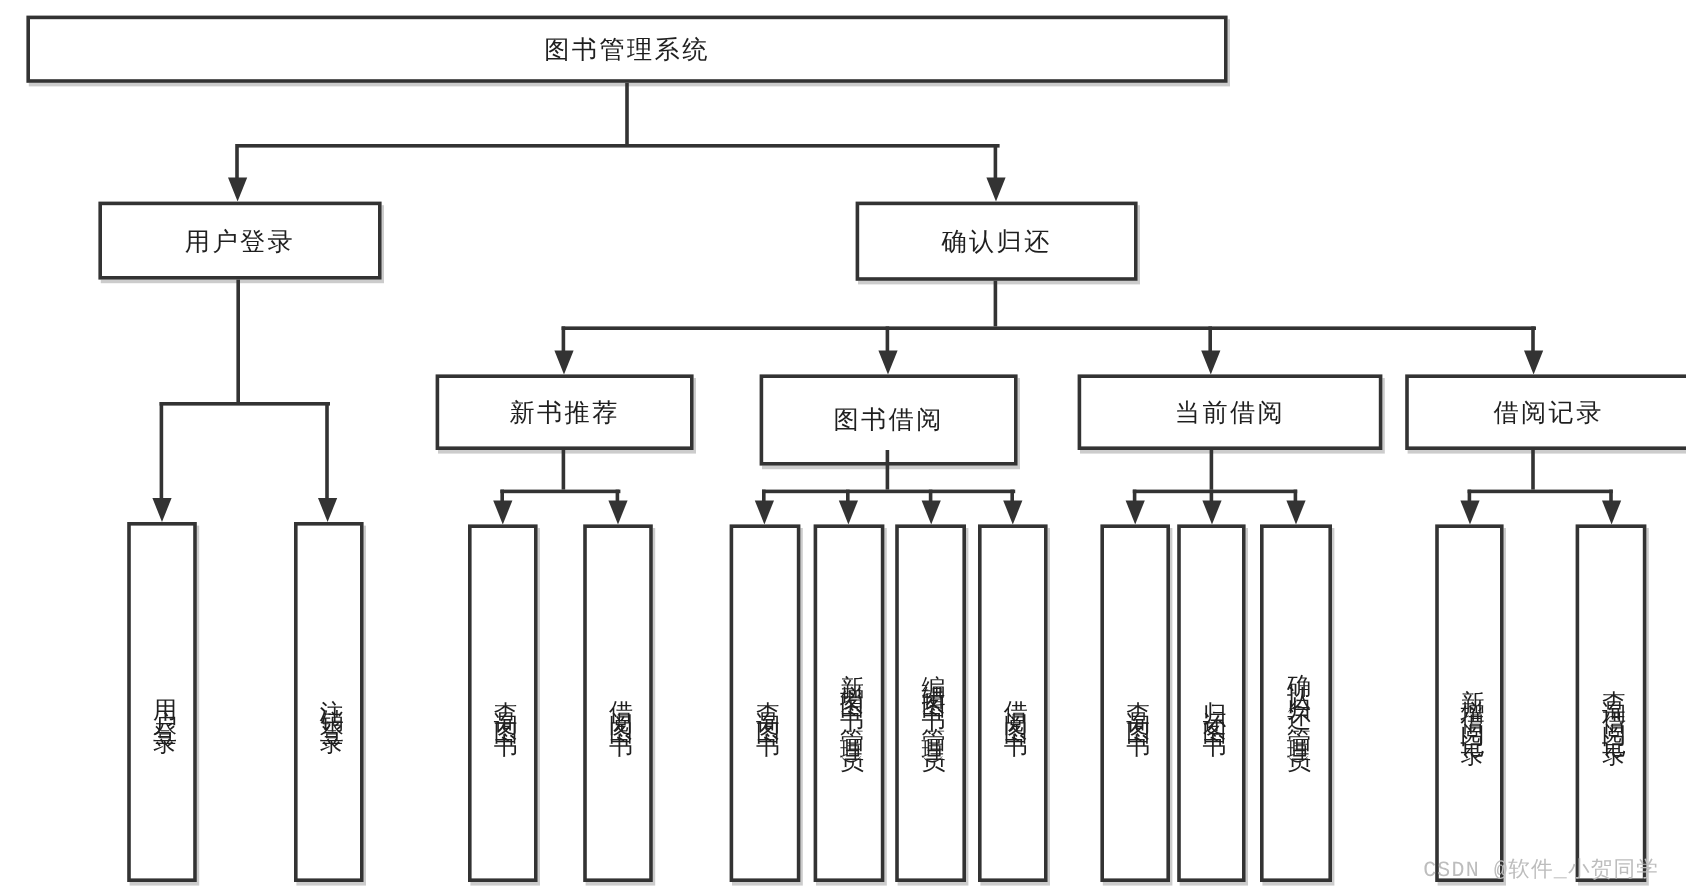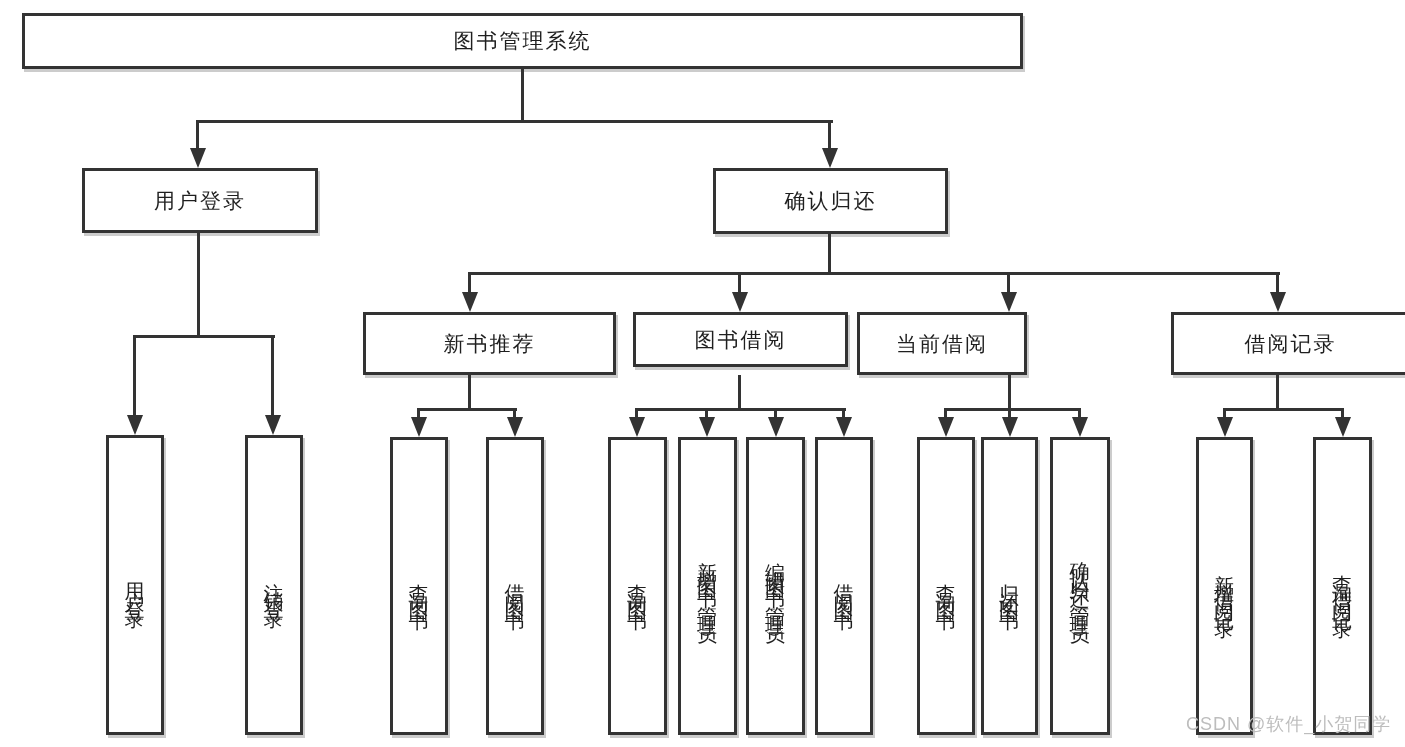--- a/index.html
+++ b/index.html
@@ -1,20 +1,20 @@
 <!DOCTYPE html>
 <html><head>
 <meta charset="utf-8">
 <style>
   html,body{margin:0;padding:0;background:#ffffff;}
   .canvas{
     position:relative;
     width:1405px;height:747px;
     background:#ffffff;
-    font-family:Liberation Sans, sans-serif;
+    font-family:Liberation Mono, monospace;
     color:#1f1f1f;
     overflow:hidden;
     border-radius:15px;
   }
   .box{
     position:absolute;
     background:#ffffff;
     border:3px solid #333333;
     box-shadow:2px 3px 0 rgba(110,110,110,0.35);
     display:flex;align-items:center;justify-content:center;
@@ -75,23 +75,23 @@
   <div class="hline" style="left:468px;top:272px;width:812px"></div>
   <div class="vline" style="left:468px;top:272px;height:22px"></div>
   <div class="arrow" style="left:462px;top:292px"></div>
   <div class="vline" style="left:738px;top:272px;height:22px"></div>
   <div class="arrow" style="left:732px;top:292px"></div>
   <div class="vline" style="left:1007px;top:272px;height:22px"></div>
   <div class="arrow" style="left:1001px;top:292px"></div>
   <div class="vline" style="left:1276px;top:272px;height:22px"></div>
   <div class="arrow" style="left:1270px;top:292px"></div>
 
-  <div class="box hdr" style="left:363px;top:312px;width:253px;height:63px">新书推荐</div>
-  <div class="box hdr" style="left:633px;top:312px;width:215px;height:55px">图书借阅</div>
-  <div class="box hdr" style="left:857px;top:312px;width:170px;height:63px">当前借阅</div>
+  <div class="box hdr" style="left:363px;top:312px;width:215px;height:63px">新书推荐</div>
+  <div class="box hdr" style="left:633px;top:312px;width:215px;height:76px">图书借阅</div>
+  <div class="box hdr" style="left:898px;top:312px;width:254px;height:63px">当前借阅</div>
   <div class="box hdr" style="left:1171px;top:312px;width:239px;height:63px">借阅记录</div>
 
   <div class="vline" style="left:468px;top:375px;height:33px"></div>
   <div class="hline" style="left:417px;top:408px;width:100px"></div>
   <div class="vline" style="left:417px;top:408px;height:11px"></div>
   <div class="arrow" style="left:411px;top:417px"></div>
   <div class="vline" style="left:513px;top:408px;height:11px"></div>
   <div class="arrow" style="left:507px;top:417px"></div>
 
   <div class="vline" style="left:738px;top:375px;height:33px"></div>

